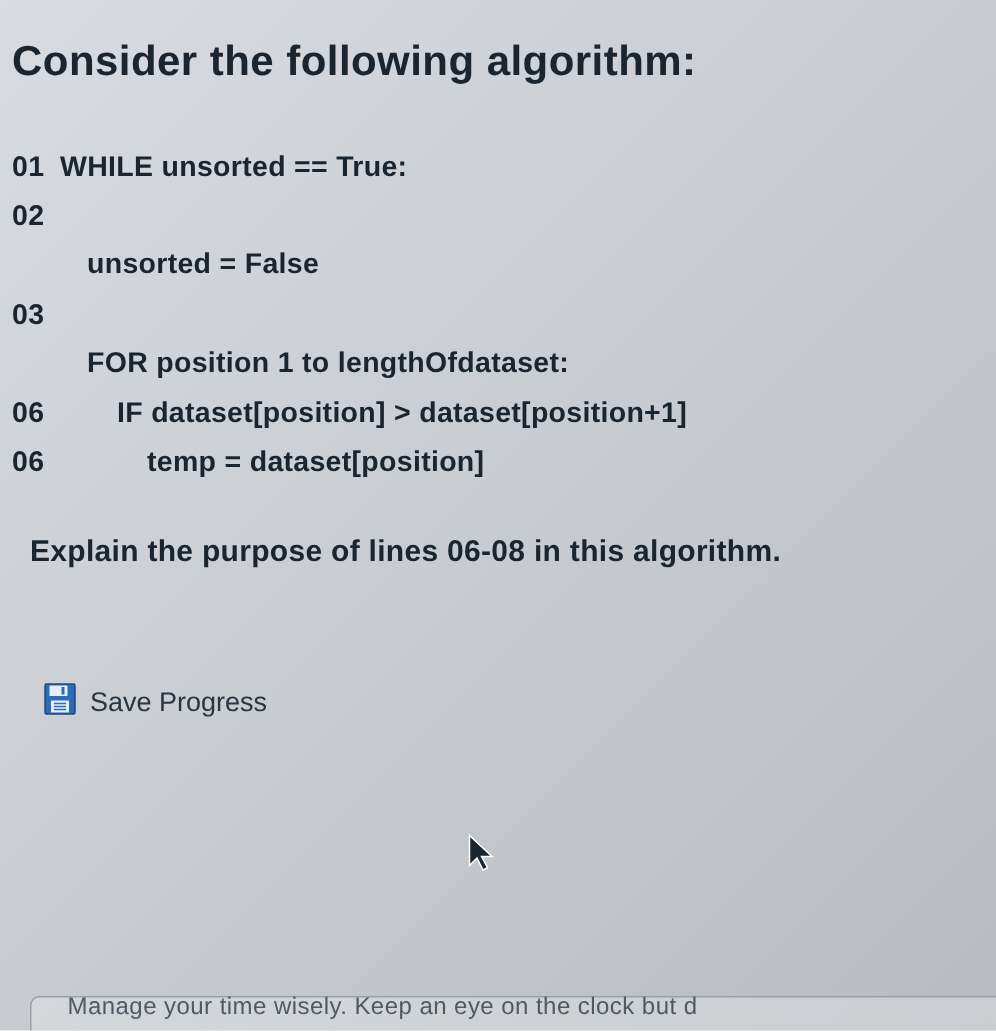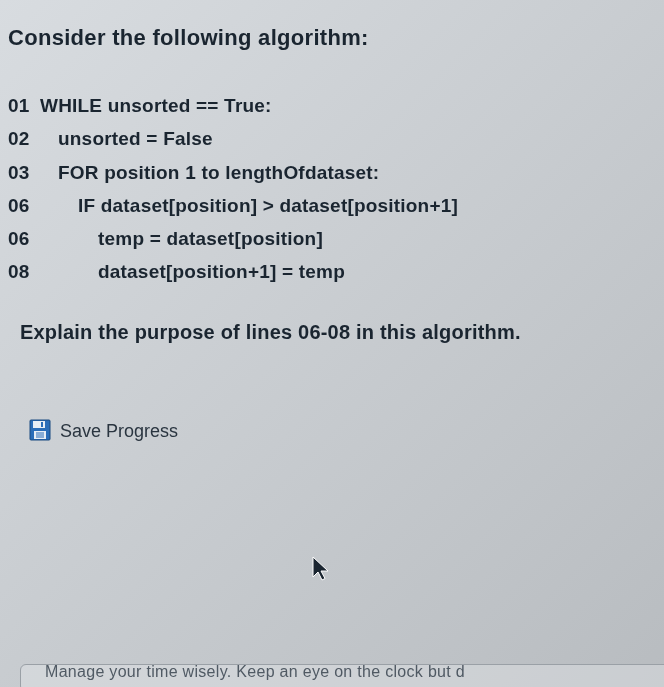--- a/index.html
+++ b/index.html
@@ -11,40 +11,40 @@
       width: 664px;
       height: 687px;
       background: linear-gradient(135deg, #d8dce0 0%, #c8ccd0 50%, #b8bcc0 100%);
       font-family: Arial, sans-serif;
       color: #1a2530;
       padding: 25px 8px 0 8px;
       position: relative;
       overflow: hidden;
     }
     .heading {
-      font-size: 22px;
+      font-size: 28px;
       font-weight: bold;
       margin-bottom: 38px;
       letter-spacing: 0.3px;
     }
     .code-block {
       margin-bottom: 32px;
     }
     .code-line {
       display: flex;
       font-size: 19px;
       font-weight: bold;
       line-height: 1.75;
       letter-spacing: 0.2px;
     }
     .line-num {
       width: 32px;
       flex-shrink: 0;
     }
-    .indent-1 { padding-left: 18px; }
+    .indent-1 { padding-left: 18px; margin-top: 32px; }
     .indent-2 { padding-left: 38px; text-align: center; }
     .indent-3 { padding-left: 58px; }
     .question {
       font-size: 20px;
       font-weight: bold;
       margin-bottom: 74px;
       letter-spacing: 0.2px;
       padding-left: 12px;
     }
     .cursor {
@@ -110,24 +110,20 @@
     <span class="indent-1">FOR position 1 to lengthOfdataset:</span>
   </div>
   <div class="code-line">
     <span class="line-num">06</span>
     <span class="indent-2">IF dataset[position] &gt; dataset[position+1]</span>
   </div>
   <div class="code-line">
     <span class="line-num">06</span>
     <span class="indent-3">temp = dataset[position]</span>
   </div>
-  <div class="code-line">
-    <span class="line-num">08</span>
-    <span class="indent-3">dataset[position+1] = temp</span>
-  </div>
 </div>
 
 <div class="question">Explain the purpose of lines 06-08 in this algorithm.</div>
 
 <div class="cursor">
   <svg viewBox="0 0 20 28">
     <path d="M 2 2 L 2 22 L 7 17 L 11 25 L 14 23.5 L 10 16 L 17 16 Z" fill="#1a2530" stroke="#ffffff" stroke-width="1"></path>
   </svg>
 </div>
 

